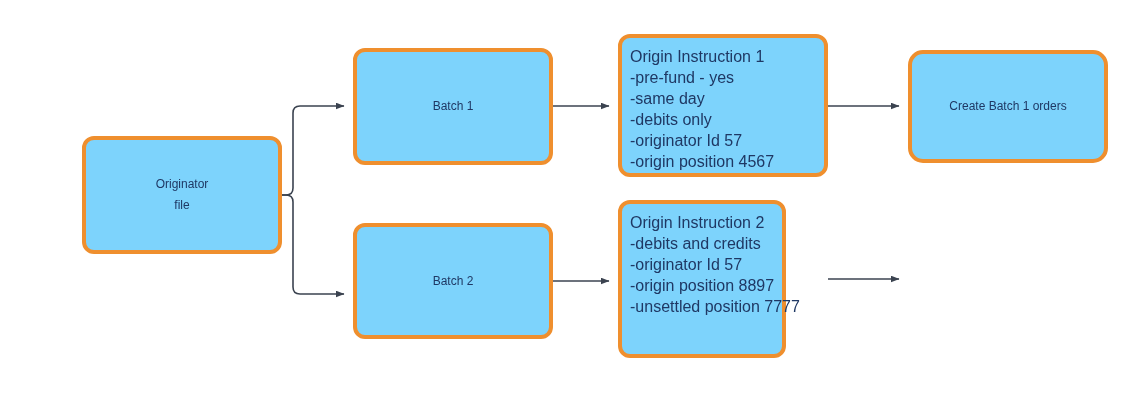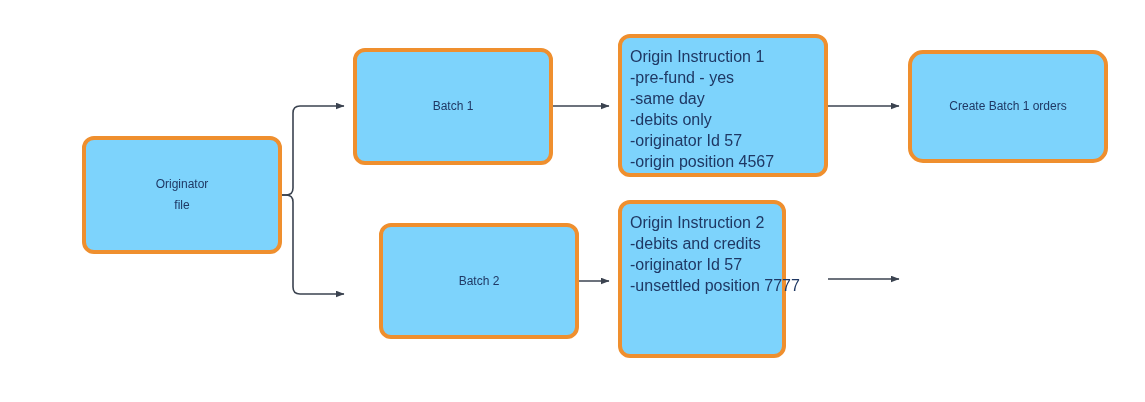--- a/index.html
+++ b/index.html
@@ -80,37 +80,38 @@
 
   <div class="node centered" style="left:38px; top:136px; width:200px; height:118px;margin-left:44px;">
     <span class="node-label">Originator
 file</span>
   </div>
 
   <div class="node centered" style="left:353px; top:48px; width:200px; height:117px;">
     <span class="node-label">Batch 1</span>
   </div>
 
-  <div class="node centered" style="left:353px; top:223px; width:200px; height:116px;margin-left:26px;">
+  <div class="node centered" style="left:353px; top:223px; width:200px; height:116px;">
     <span class="node-label">Batch 2</span>
   </div>
 
   <div class="node listbox" style="left:618px; top:34px; width:210px; height:143px;">
     <div class="list-line">Origin Instruction 1</div>
     <div class="list-line">-pre-fund - yes</div>
     <div class="list-line">-same day</div>
     <div class="list-line">-debits only</div>
     <div class="list-line">-originator Id 57</div>
     <div class="list-line">-origin position 4567</div>
   </div>
 
   <div class="node listbox" style="left:618px; top:200px; width:168px; height:158px;">
     <div class="list-line">Origin Instruction 2</div>
     <div class="list-line">-debits and credits</div>
     <div class="list-line">-originator Id 57</div>
+    <div class="list-line">-origin position 8897</div>
     <div class="list-line">-unsettled position 7777</div>
   </div>
 
   <div class="node centered" style="left:908px; top:50px; width:200px; height:113px;border-radius:15px;">
     <span class="node-label">Create Batch 1 orders</span>
   </div>
 
 
 </div>
 

